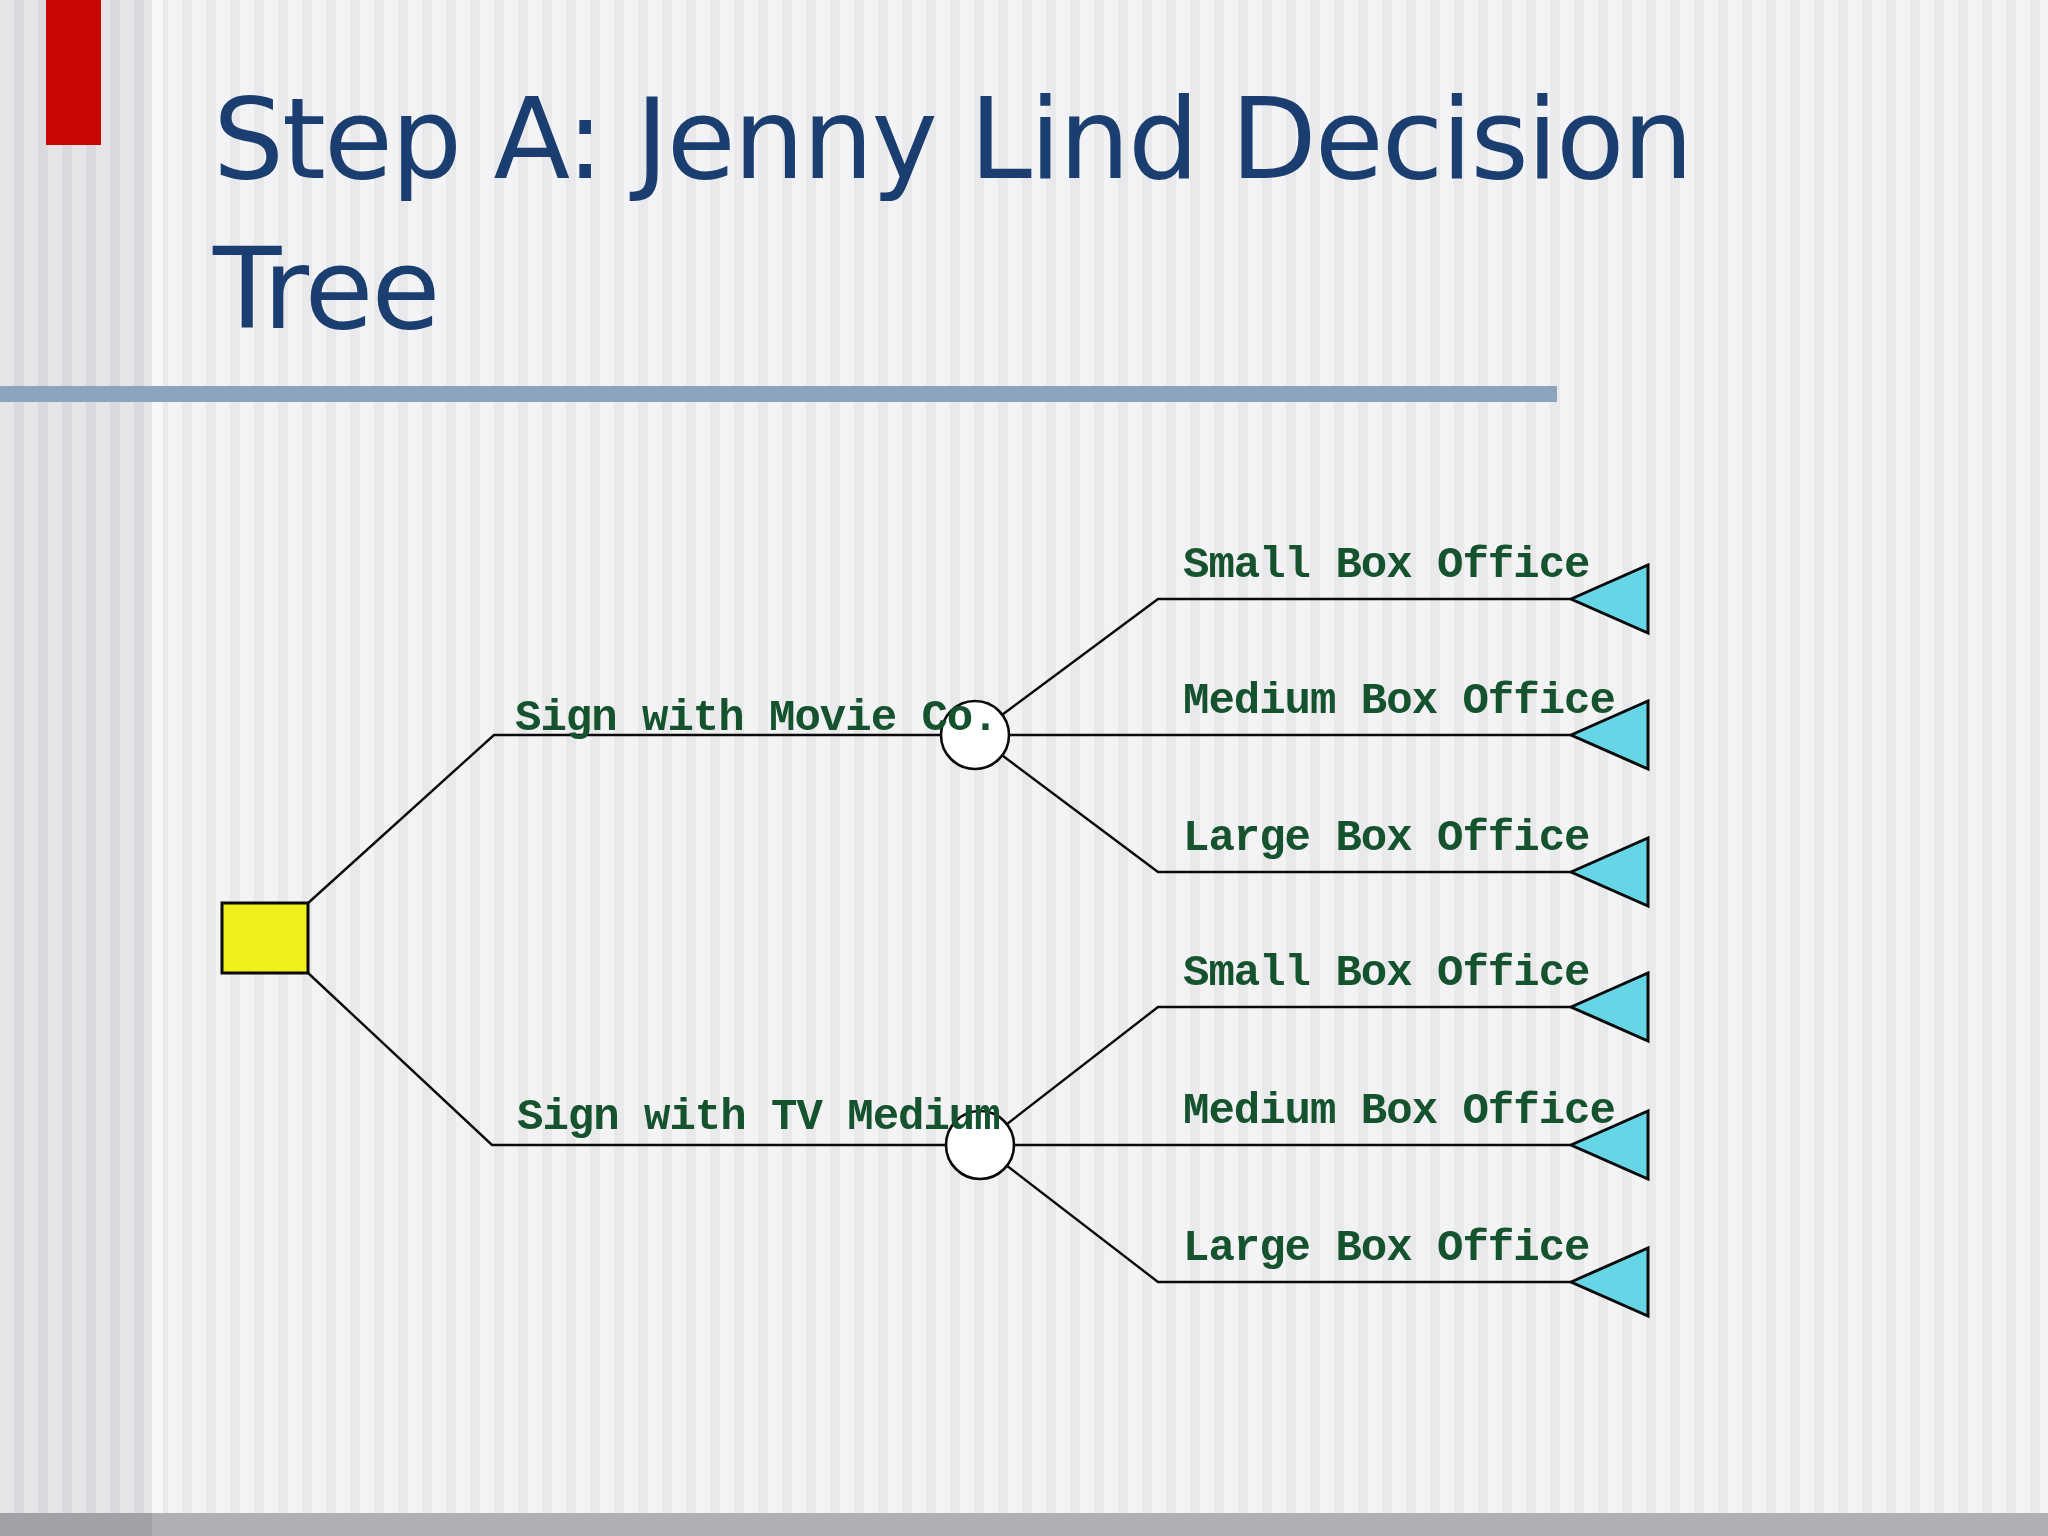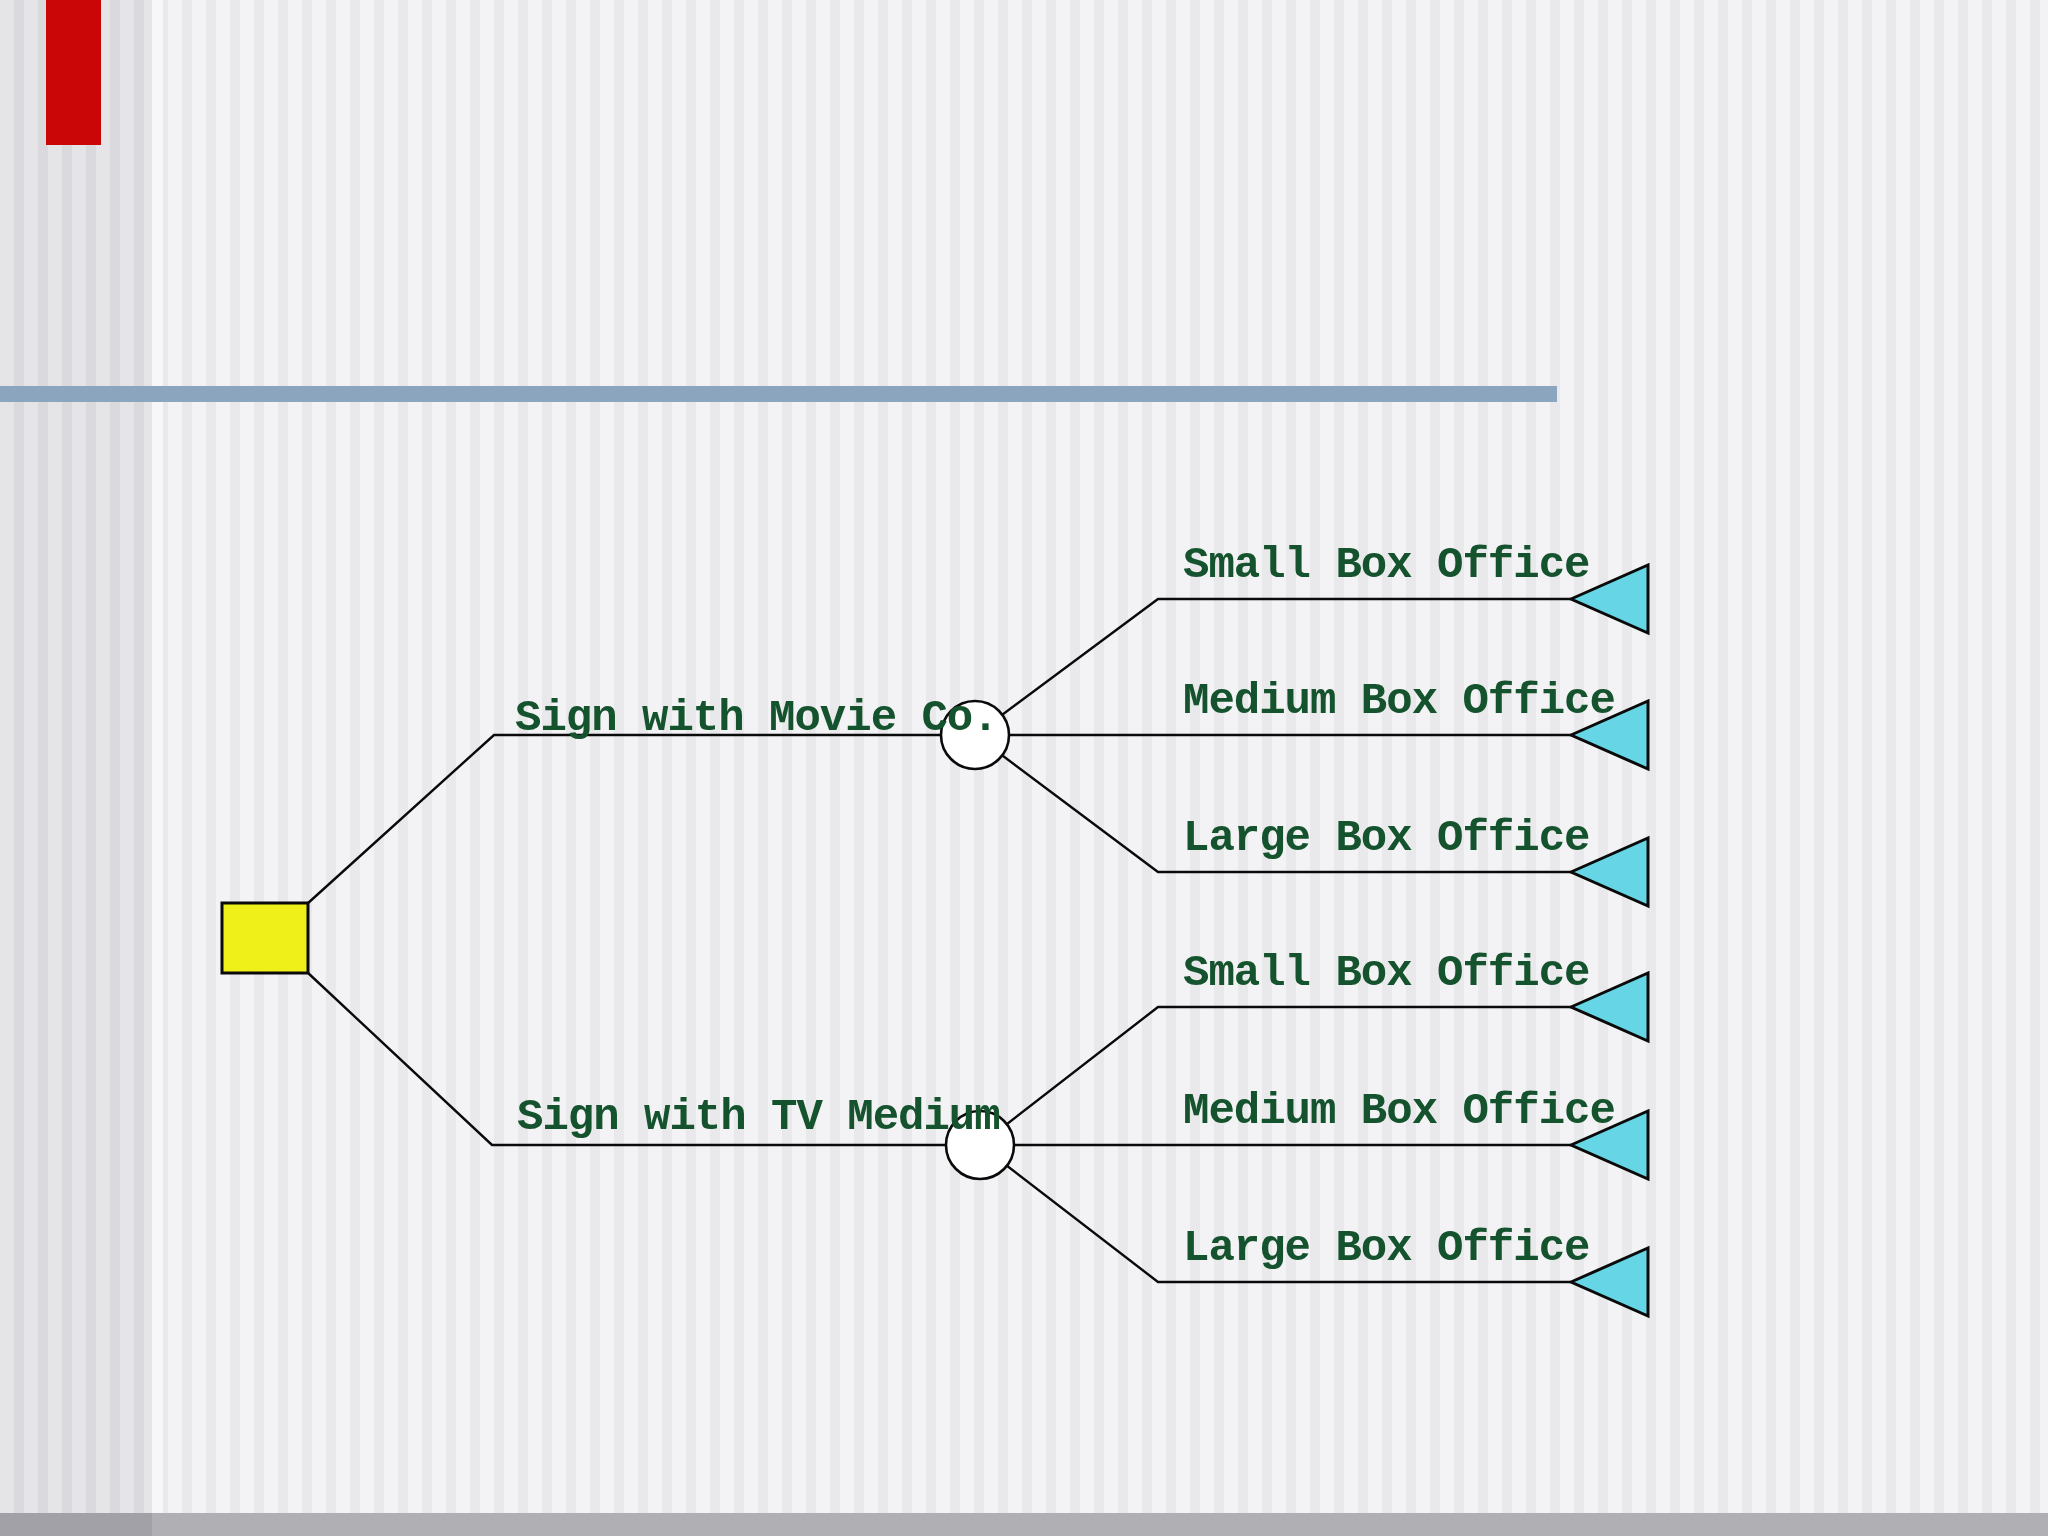--- a/index.html
+++ b/index.html
@@ -85,20 +85,22 @@
   .terminal-tri { fill: var(--cyan, #66d6e6); stroke: #0a0a0a; stroke-width: 3; stroke-linejoin: miter; }
 </style>
 </head>
 <body>
 
 <div class="left-band"></div>
 <div class="left-band-gap"></div>
 <div class="red-bar"></div>
 
 <div class="slide-title">
+  <div>Step A: Jenny Lind Decision</div>
+  <div>Tree</div>
 </div>
 <div class="title-divider"></div>
 
 <svg class="tree-svg" viewBox="0 0 2048 1536">
 
   <polyline class="branch-line" points="307,904 494,735 975,735"></polyline>
   <polyline class="branch-line" points="307,972 492,1145 980,1145"></polyline>
 
   <polyline class="branch-line" points="975,735 1158,599 1571,599"></polyline>
   <line class="branch-line" x1="975" y1="735" x2="1571" y2="735"></line>

